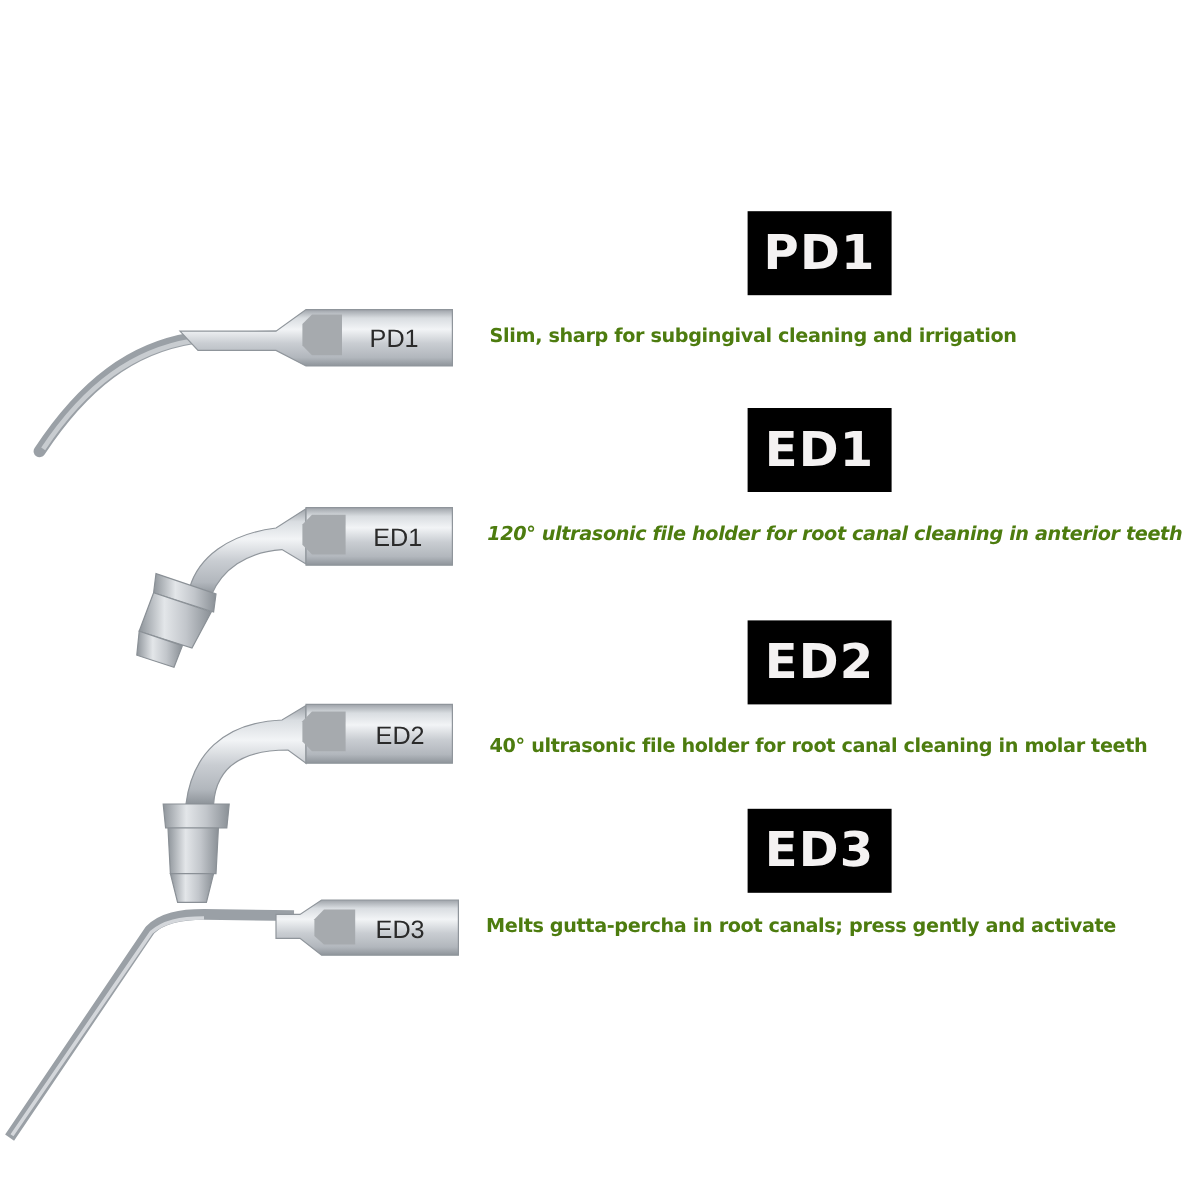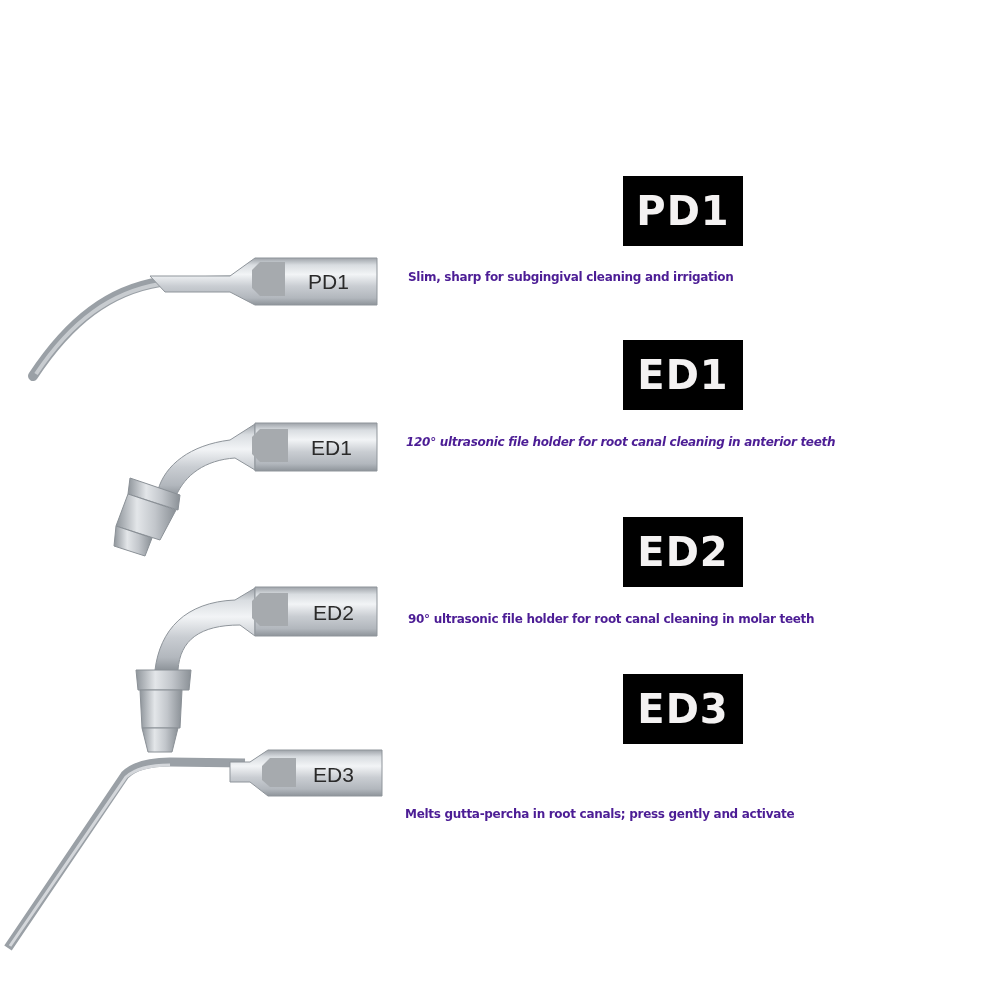--- a/index.html
+++ b/index.html
@@ -4,21 +4,21 @@
 <style>
   html, body { margin:0; padding:0; background:#ffffff; }
   body { width:1000px; height:1000px; position:relative; overflow:hidden; font-family:"Liberation Sans", sans-serif; }
   .label-box {
     position:absolute; left:623px; width:120px; height:70px; background:#000000;
     color:#f4f2f2; font-family:"DejaVu Sans", sans-serif; font-weight:bold; font-size:40px;
     display:flex; align-items:center; justify-content:center; letter-spacing:1px;
   }
   .desc {
     position:absolute; left:408px; font-family:"DejaVu Sans", sans-serif; font-weight:bold;
-    font-size:12px; color:#4c1d95; white-space:nowrap; letter-spacing:-0.3px;
+    font-size:16px; color:#4d7c0f; white-space:nowrap; letter-spacing:-0.3px;
   }
   svg.tips { position:absolute; left:0; top:0; }
   .tip-text { font-family:"Liberation Sans", sans-serif; font-size:21px; fill:#2a2a2a; }
 </style>
 </head>
 <body>
 
 <svg class="tips" width="1000" height="1000" viewBox="0 0 1000 1000">
   <defs>
     <linearGradient id="cyl" x1="0" y1="0" x2="0" y2="1">
@@ -74,16 +74,16 @@
   </g>
 </svg>
 
 <div class="label-box" style="top:176px;">PD1</div>
 <div class="desc" style="top:270px;">Slim, sharp for subgingival cleaning and irrigation</div>
 
 <div class="label-box" style="top:340px;">ED1</div>
 <div class="desc" style="top:435px; left:406px;font-style:italic;">120° ultrasonic file holder for root canal cleaning in anterior teeth</div>
 
 <div class="label-box" style="top:517px;">ED2</div>
-<div class="desc" style="top:612px;">90° ultrasonic file holder for root canal cleaning in molar teeth</div>
+<div class="desc" style="top:612px;">40° ultrasonic file holder for root canal cleaning in molar teeth</div>
 
 <div class="label-box" style="top:674px;">ED3</div>
-<div class="desc" style="top:762px; left:405px;margin-top:45px;">Melts gutta-percha in root canals; press gently and activate</div>
+<div class="desc" style="top:762px; left:405px;">Melts gutta-percha in root canals; press gently and activate</div>
 
 </body></html>

